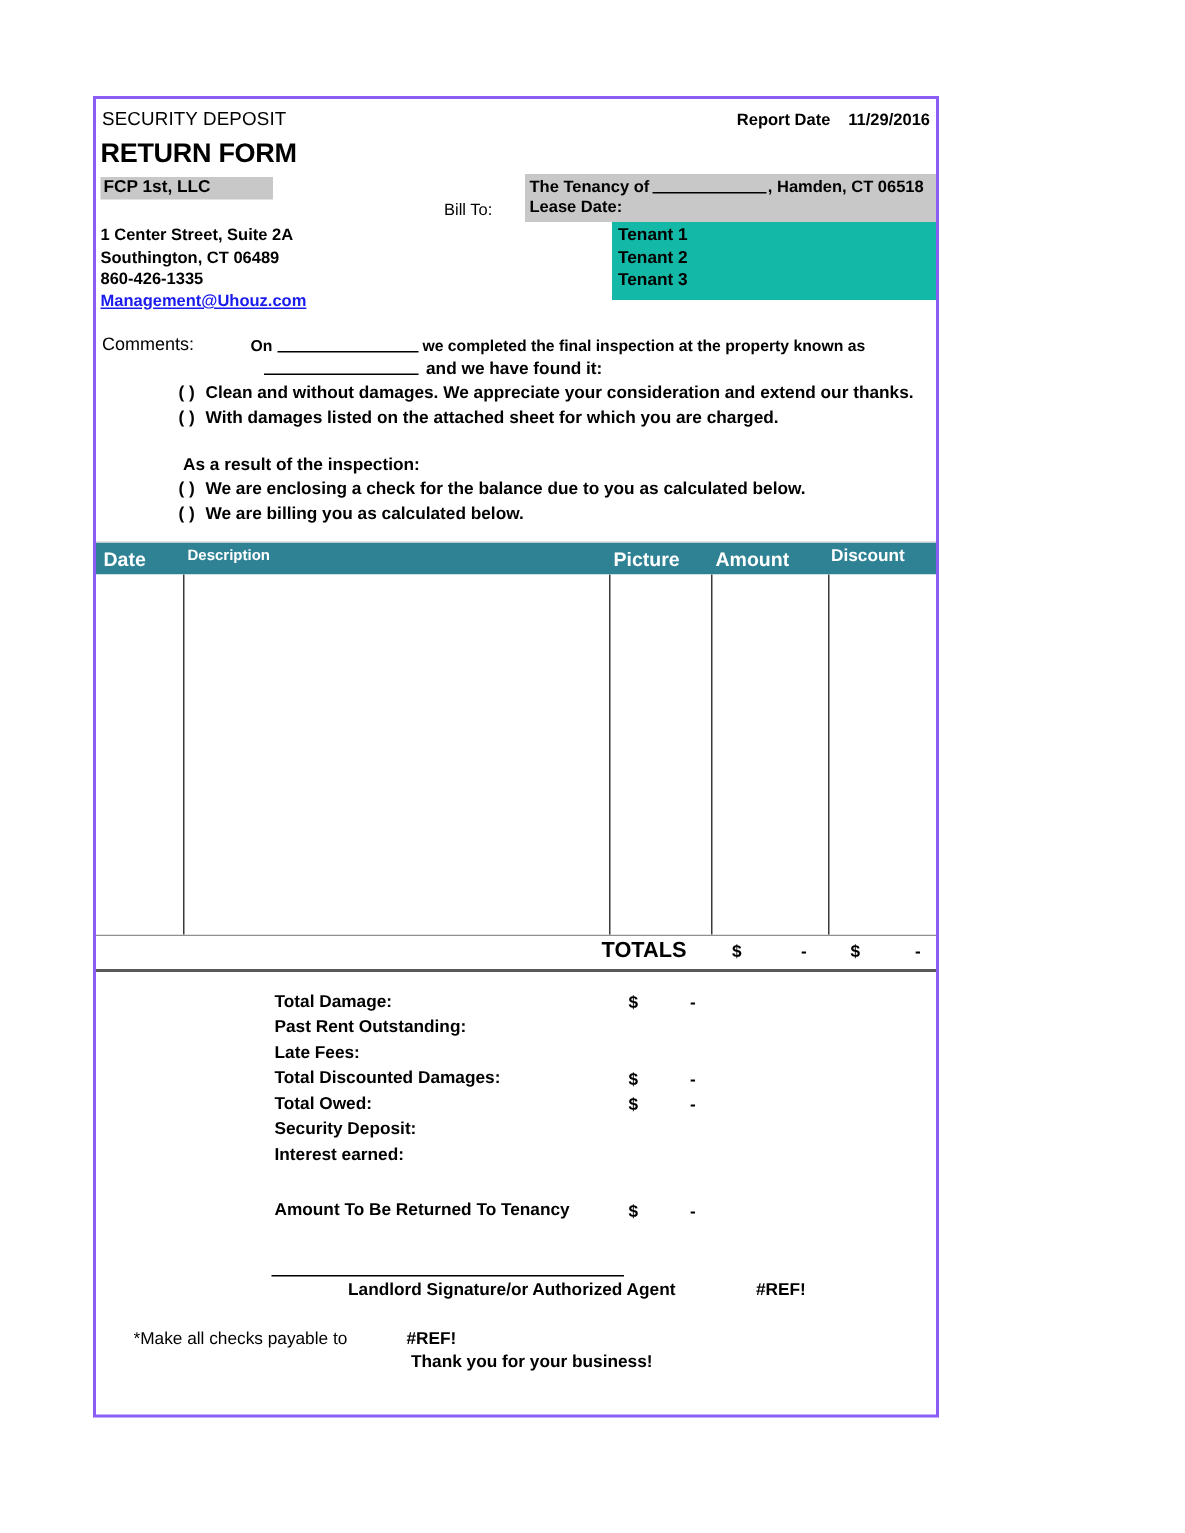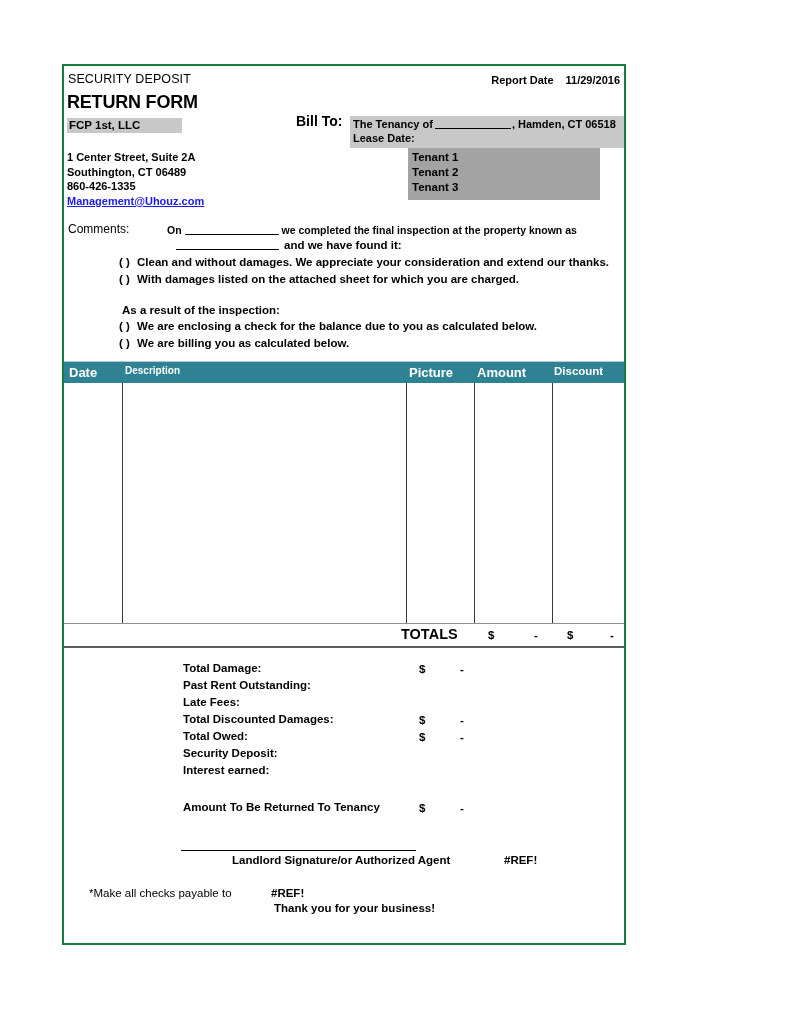--- a/index.html
+++ b/index.html
@@ -14,21 +14,21 @@
     color: #000000;
     -webkit-font-smoothing: none;
   }
 
   .page {
     position: absolute;
     left: 62px;
     top: 64px;
     width: 564px;
     height: 881px;
-    border: 2px solid #15803d;
+    border: 2px solid #8b5cf6;
     box-sizing: border-box;
     background: #fff;
   }
 
   
   .hdr {
     position: relative;
     height: 150px;
   }
   .t-secdep {
@@ -71,23 +71,23 @@
     font-weight: bold;
     line-height: 14.6px;
   }
   .addr .mail {
     color: #1a1aee;
     text-decoration: underline;
   }
 
   .billto-label {
     position: absolute;
-    left: 232px; top: 47px;
-    font-size: 14px;
-    font-weight: bold;
+    left: 232px; top: 68px;
+    font-size: 11px;
+    font-weight: normal;
   }
   .billto-box {
     position: absolute;
     left: 286px; top: 50px;
     width: 274px;
     height: 96px;
   }
   .bt-row1 {
     background: #c8c8c8;
     font-size: 11px;
@@ -107,22 +107,22 @@
   .bt-row2 {
     background: #c8c8c8;
     font-size: 11px;
     font-weight: bold;
     padding: 0 3px 2px 3px;
     height: 16px;
     box-sizing: border-box;
   }
   .bt-tenants {
     margin-left: 58px;
-    width: 192px;
-    background: #a3a3a3;
+    width: 216px;
+    background: #14b8a6;
     padding: 2px 0 4px 0;
   }
   .bt-tenants div {
     font-size: 11.5px;
     font-weight: bold;
     line-height: 15.2px;
     padding-left: 4px;
   }
 
   

